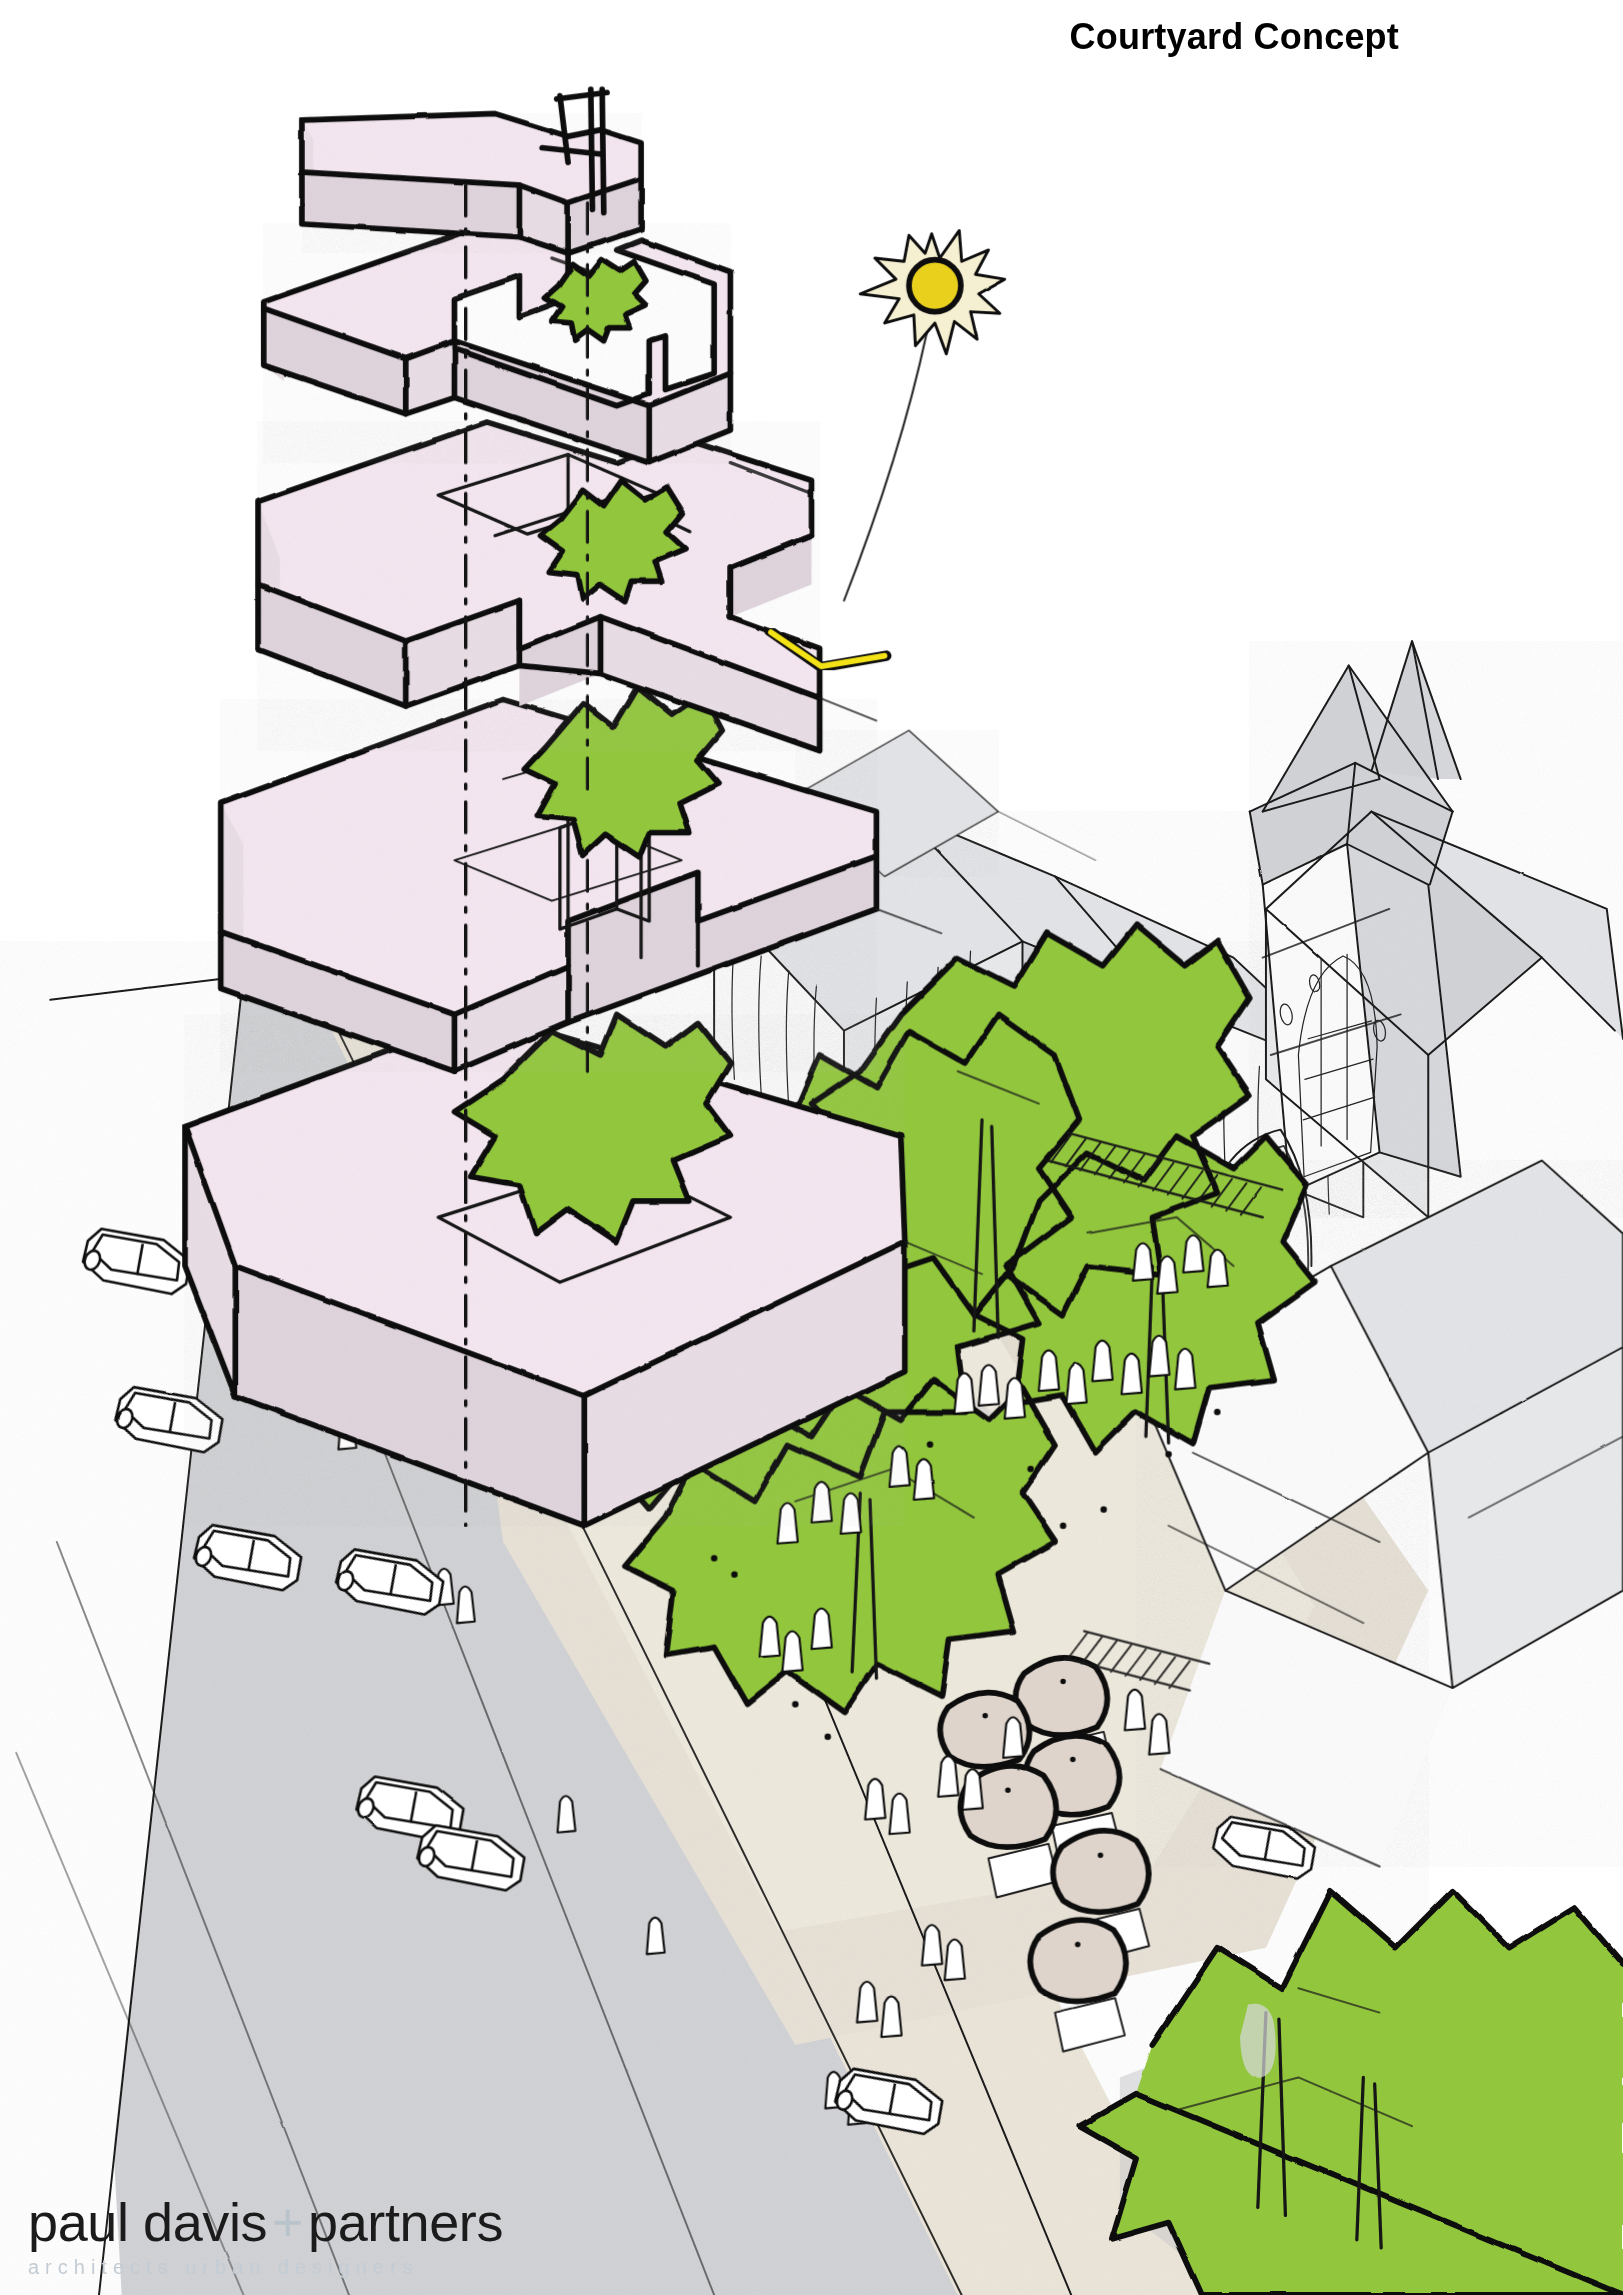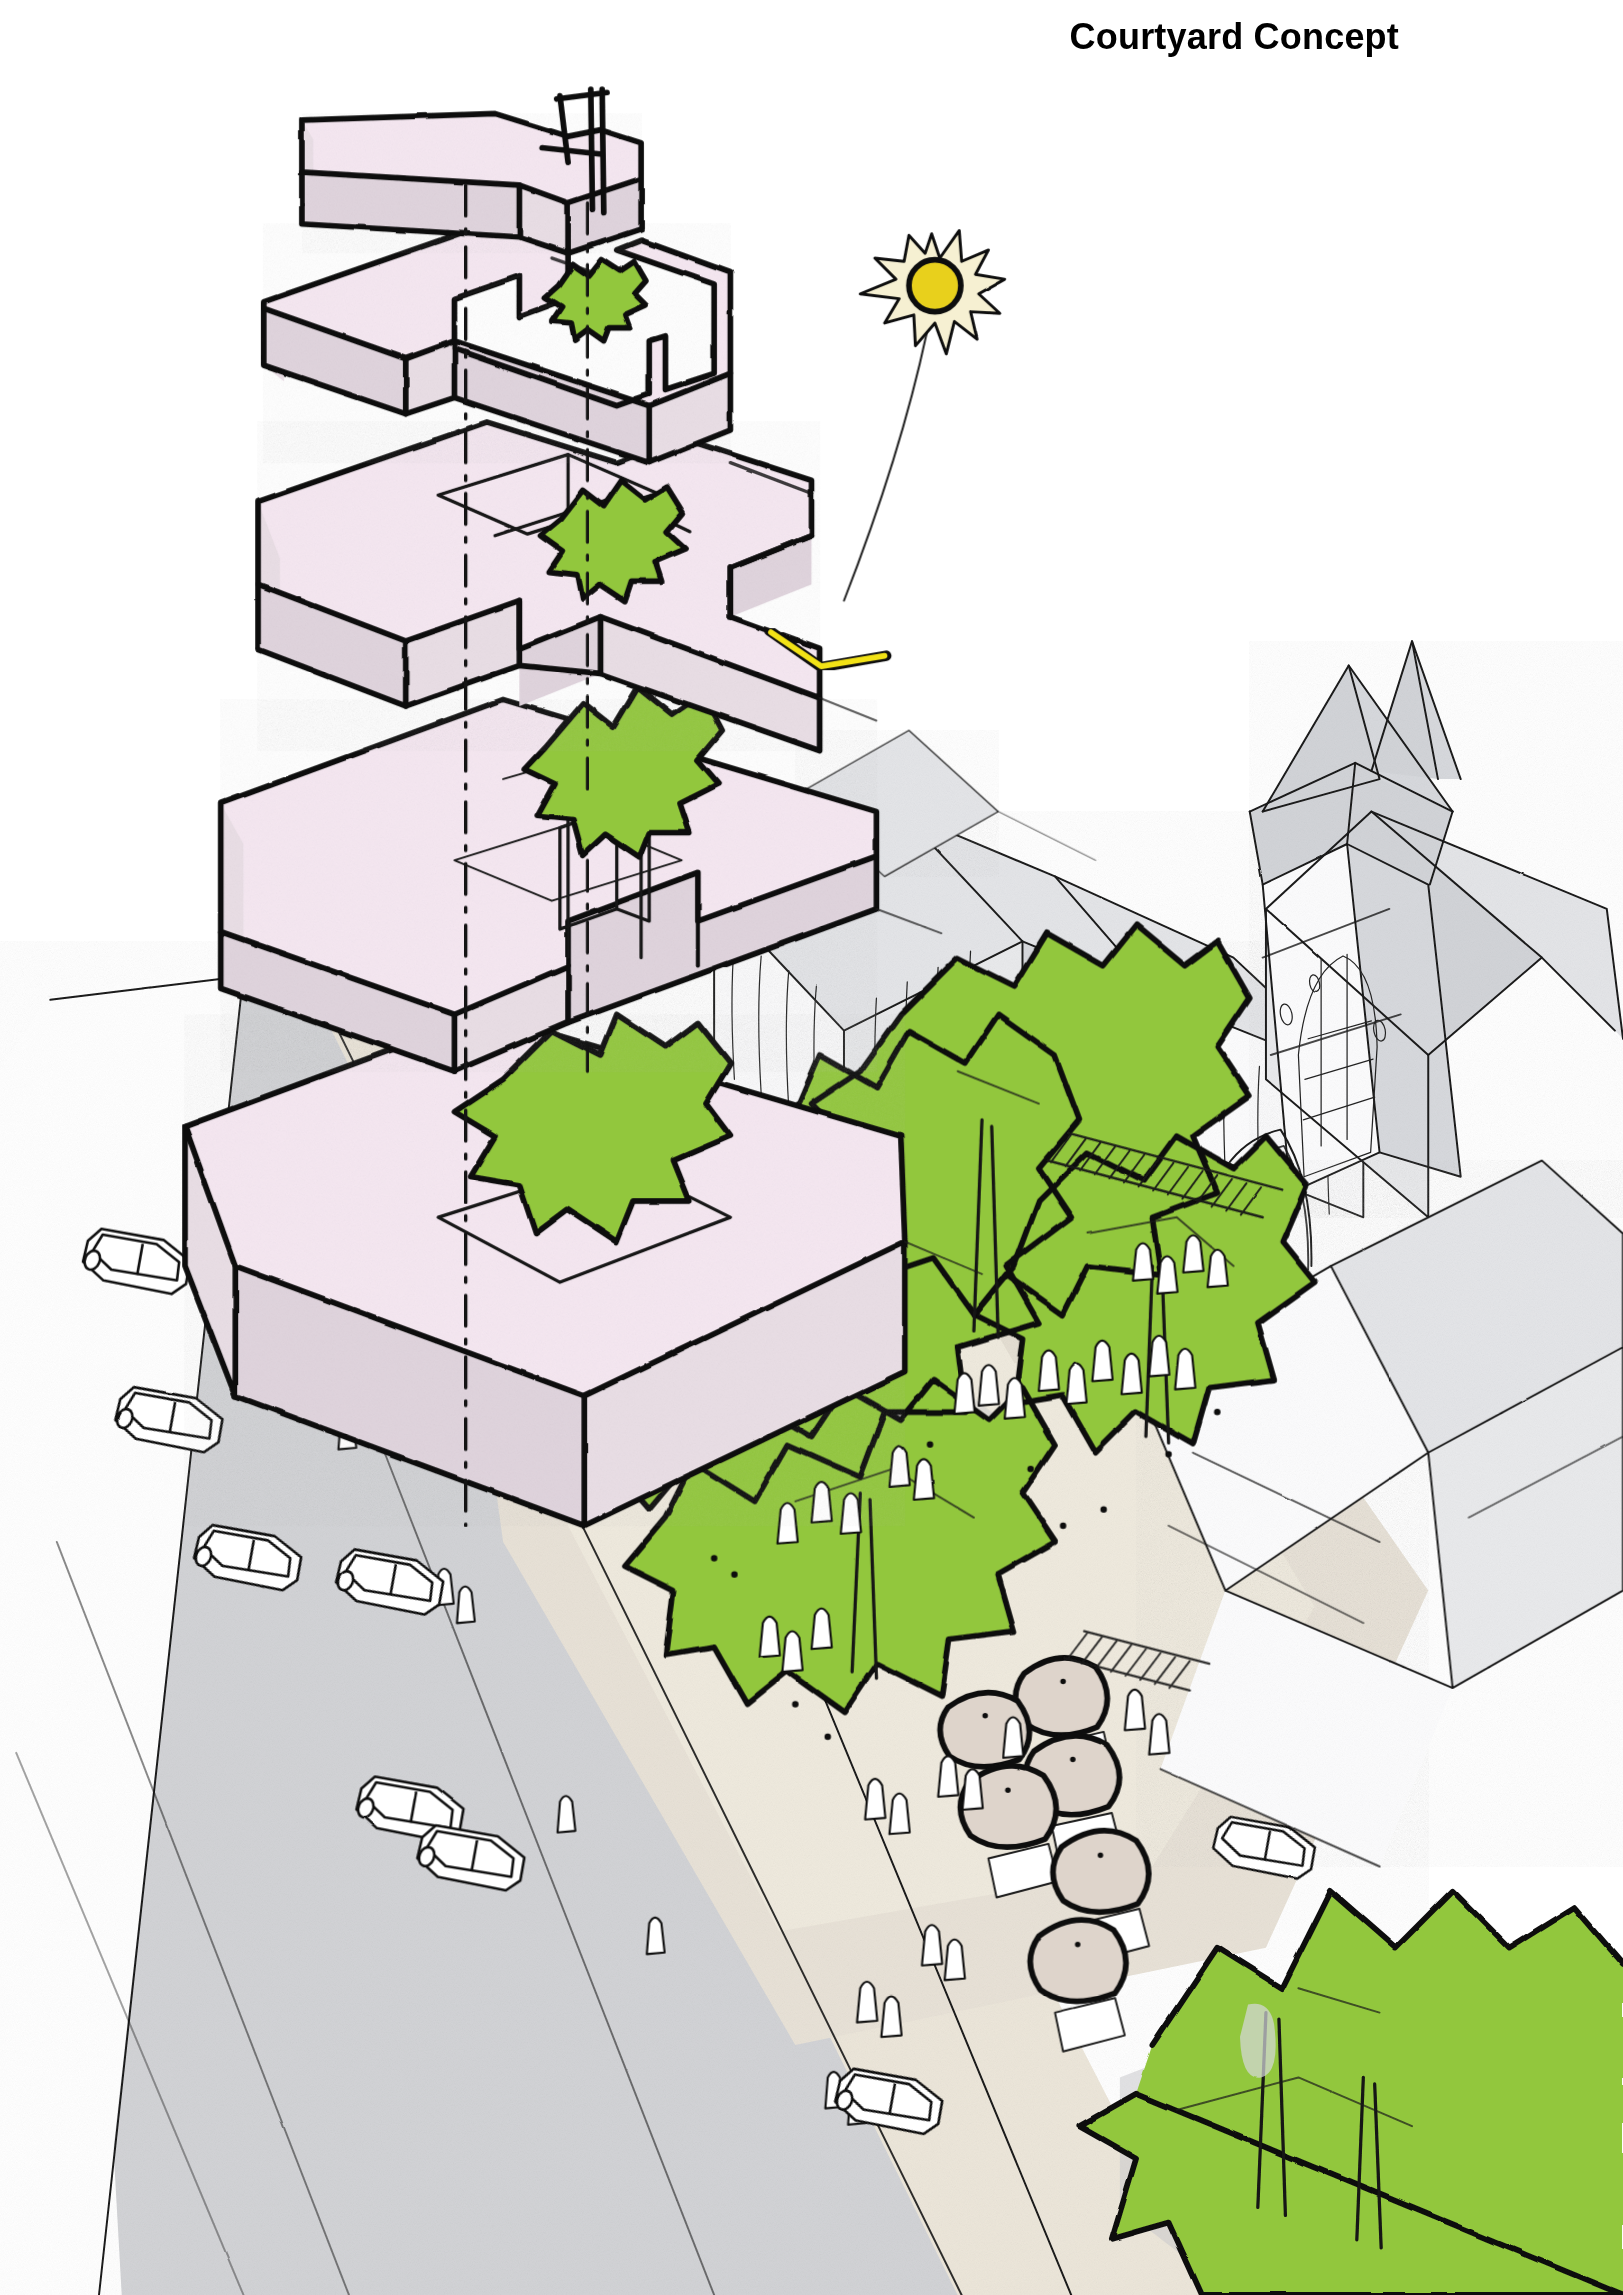--- a/index.html
+++ b/index.html
@@ -736,15 +736,19 @@
       <path d="M 1010,860 L 1080,888"></path>
     </g>
   </g>
 
 </svg>
 
 <div class="title-block">
   <div class="title">Courtyard Concept</div>
 </div>
 
-
+<div class="logo-block">
+  <div class="logo-main"><span>paul davis</span><span class="plus">+</span><span>partners</span></div>
+  <div class="logo-sub">architects urban designers</div>
 </div>
 
+</div>
+
 
 </body></html>

